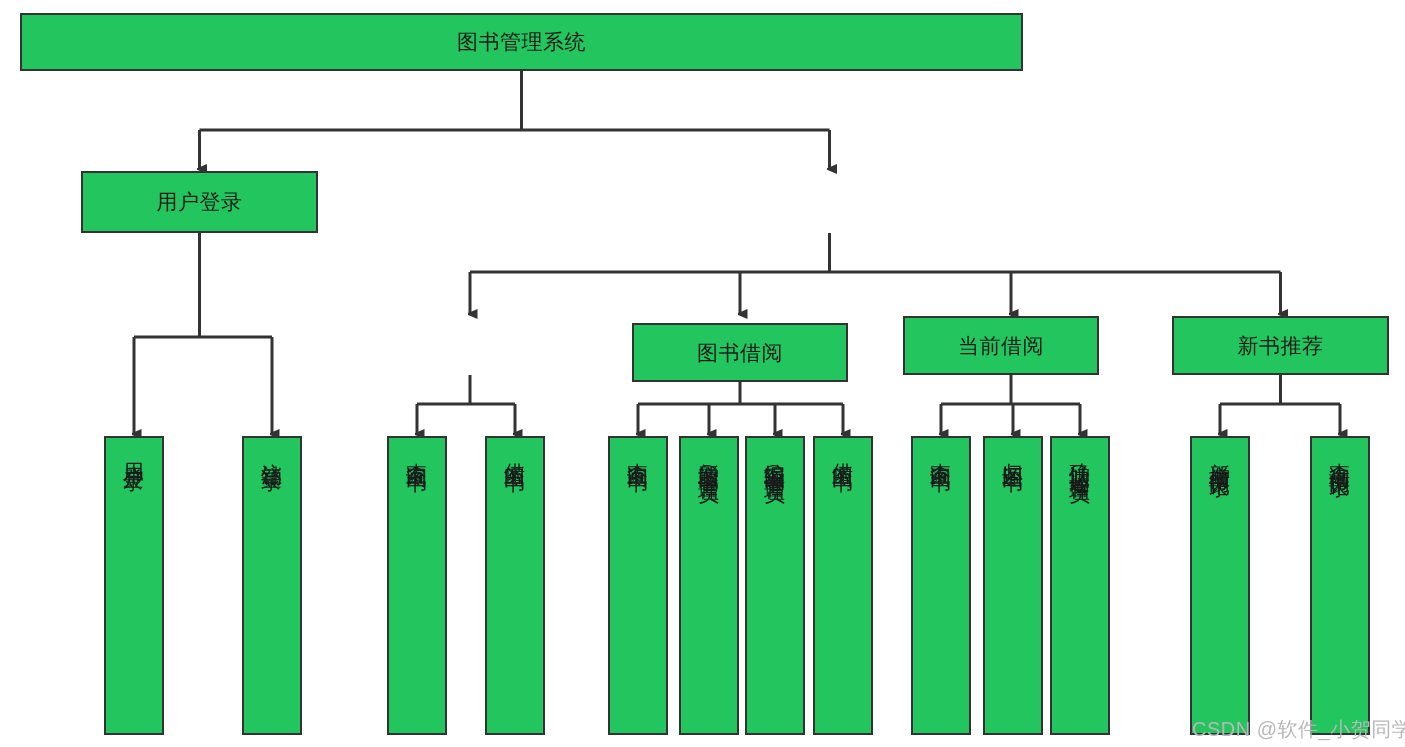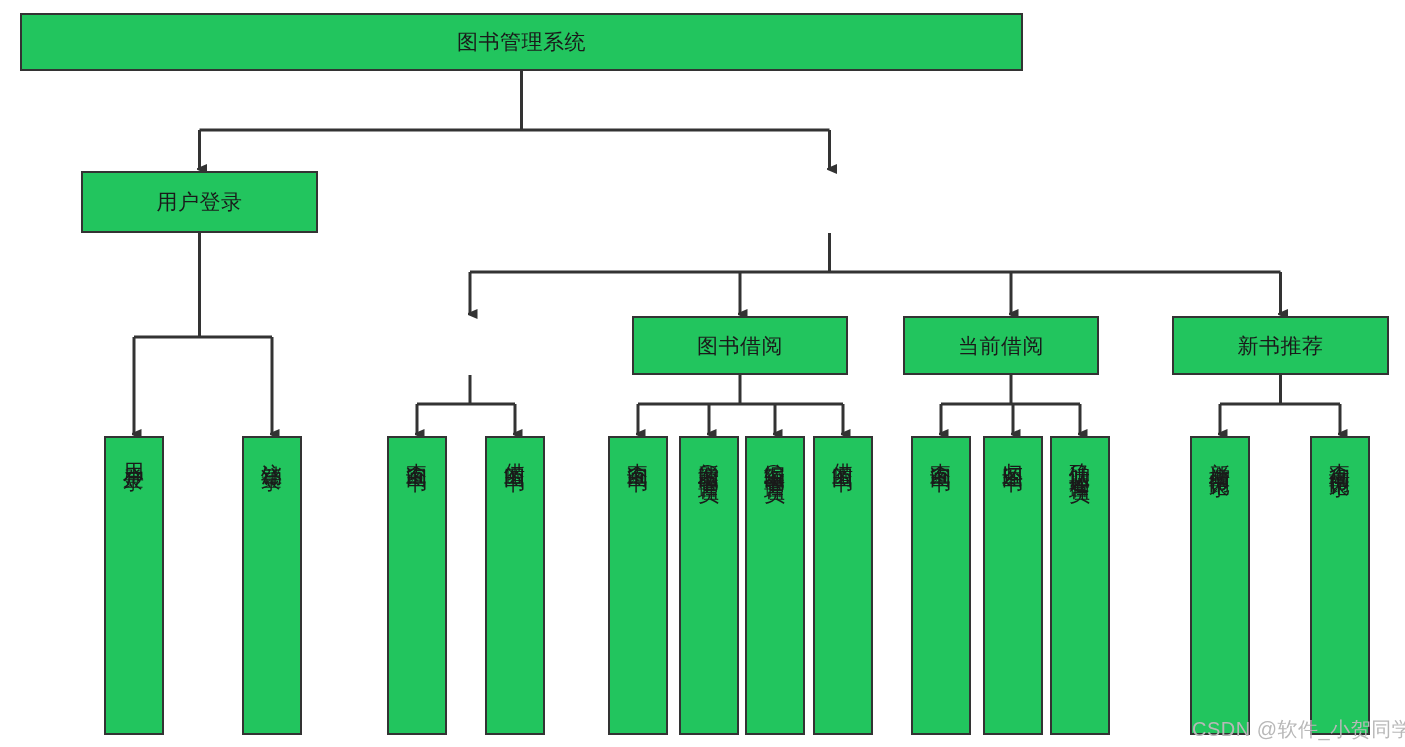--- a/index.html
+++ b/index.html
@@ -119,21 +119,21 @@
   </svg>
 
   <div class="node-box" id="node-root" style="left: 20px; top: 13px; width: 1003px; height: 58px;">
     <span class="node-label-h">图书管理系统</span>
   </div>
 
   <div class="node-box" id="node-user-login" style="left: 81px; top: 171px; width: 237px; height: 62px;">
     <span class="node-label-h">用户登录</span>
   </div>
 
-  <div class="node-box" id="node-book-borrow" style="left: 632px; top: 316px; width: 216px; height: 59px;">
+  <div class="node-box" id="node-book-borrow" style="left: 632px; top: 323px; width: 216px; height: 59px;">
     <span class="node-label-h">图书借阅</span>
   </div>
   <div class="node-box" id="node-current-borrow" style="left: 903px; top: 316px; width: 196px; height: 59px;">
     <span class="node-label-h">当前借阅</span>
   </div>
   <div class="node-box" id="node-borrow-record" style="left: 1172px; top: 316px; width: 217px; height: 59px;">
     <span class="node-label-h">新书推荐</span>
   </div>
 
   <div id="leaf-layer">

